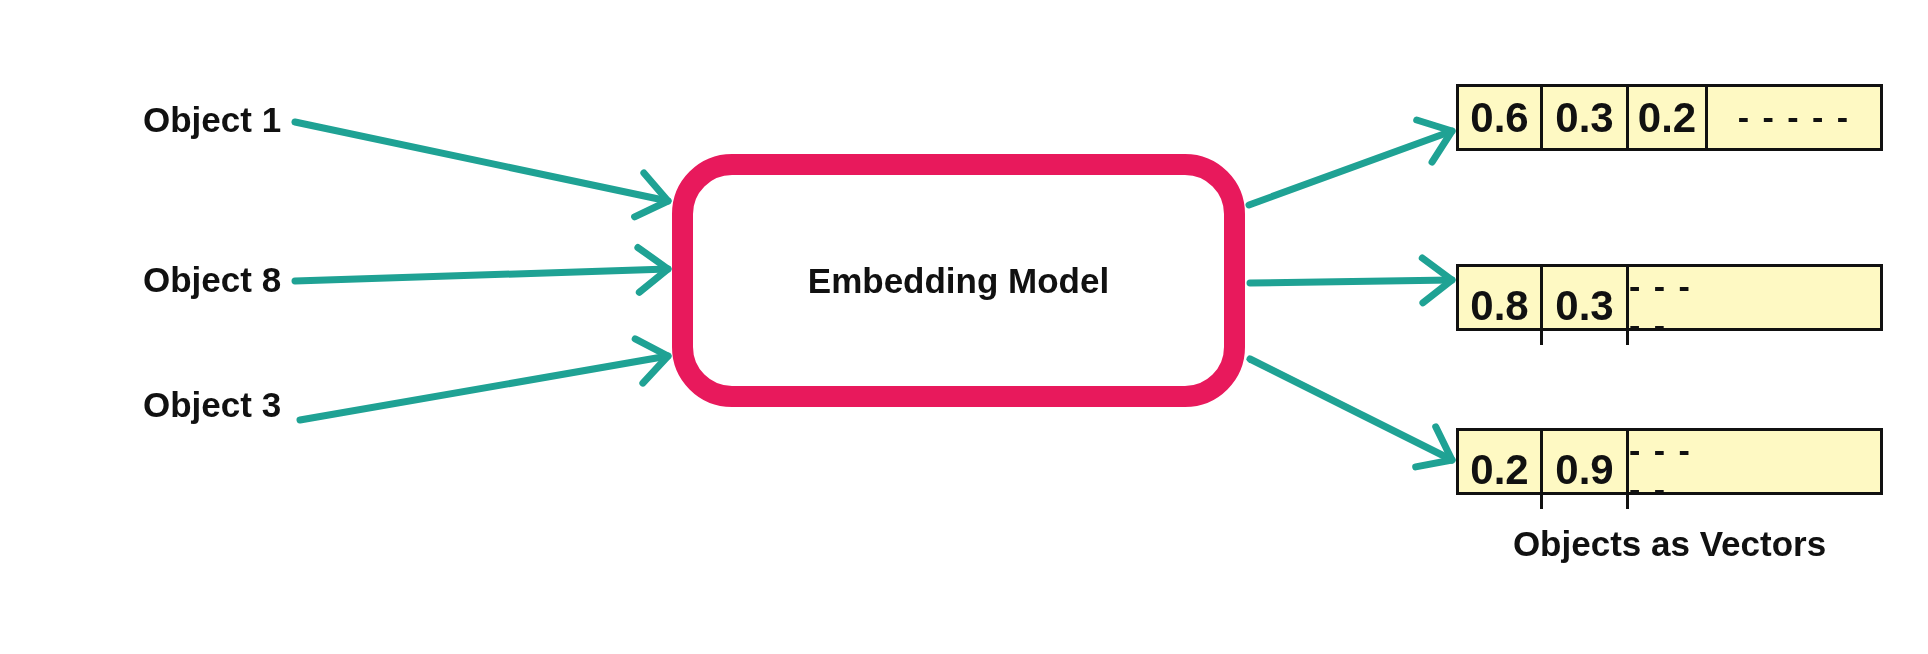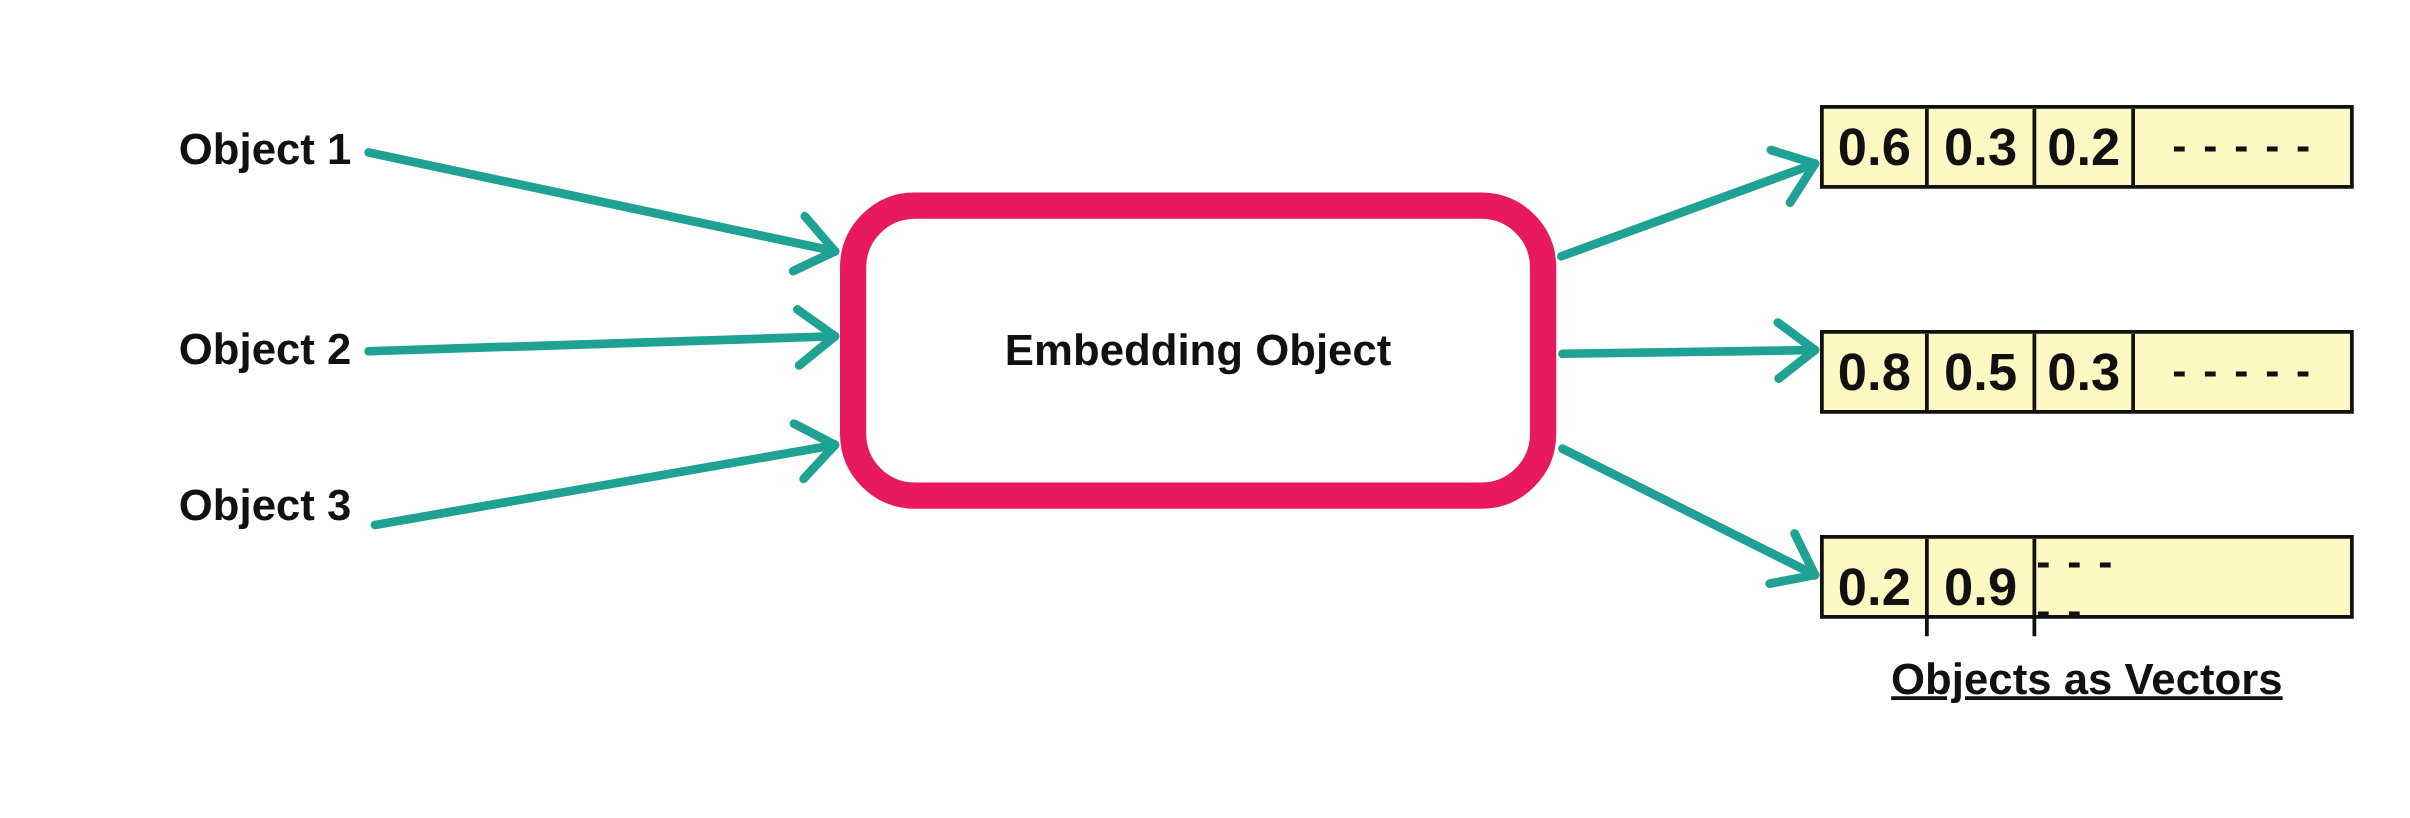--- a/index.html
+++ b/index.html
@@ -46,21 +46,21 @@
     white-space: nowrap;
   }
   .caption {
     position: absolute;
     font-size: 35px;
     font-weight: bold;
     line-height: 44px;
     white-space: nowrap;
   }
   .caption.left { left: 95px; top: 522px; }
-  .caption.right { left: 1456px; top: 522px; width: 427px; text-align: center; text-decoration: underline; }
+  .caption.right { left: 1456px; top: 522px; width: 427px; text-align: center; }
   .model-box {
     position: absolute;
     left: 672px;
     top: 154px;
     width: 573px;
     height: 253px;
     box-sizing: border-box;
     border: 21px solid var(--pink);
     border-radius: 60px;
     background: #ffffff;
@@ -97,36 +97,35 @@
     font-size: 34px;
     letter-spacing: 2px;
   }
 </style>
 </head>
 <body>
 
 <div class="canvas">
 
   <div class="obj-label" style="top:99px">Object 1</div>
-  <div class="obj-label" style="top:259px">Object 2</div>
+  <div class="obj-label" style="top:259px">Object 8</div>
   <div class="obj-label" style="top:384px">Object 3</div>
 
   <div class="model-box">
-    <span>Embedding Object</span>
+    <span>Embedding Model</span>
   </div>
 
   <div class="vec-row r1">
     <div class="vec-cell">0.6</div>
     <div class="vec-cell">0.3</div>
     <div class="vec-cell">0.2</div>
     <div class="vec-cell last">- - - - -</div>
   </div>
   <div class="vec-row r2">
     <div class="vec-cell">0.8</div>
-    <div class="vec-cell">0.5</div>
     <div class="vec-cell">0.3</div>
     <div class="vec-cell last">- - - - -</div>
   </div>
   <div class="vec-row r3">
     <div class="vec-cell">0.2</div>
     <div class="vec-cell">0.9</div>
     <div class="vec-cell last">- - - - -</div>
   </div>
 
   <div class="caption right">Objects as Vectors</div>

